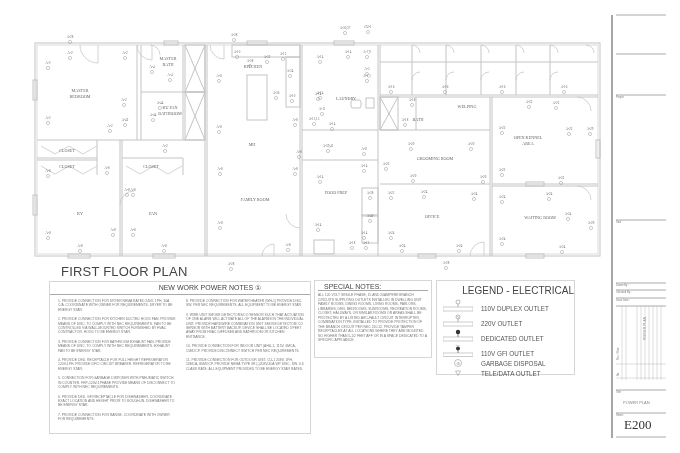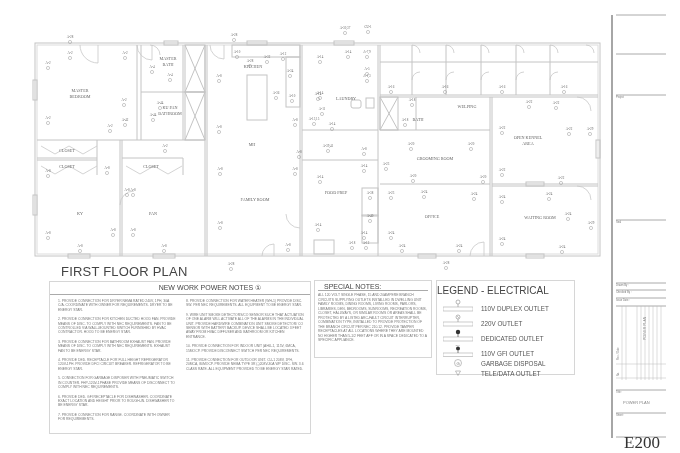--- a/index.html
+++ b/index.html
@@ -9,28 +9,28 @@
   .plan-title { position: absolute; left: 61px; top: 264px; font-size: 13px; color: #444; letter-spacing: 0.2px; }
   .notes-box { position: absolute; left: 49px; top: 281px; width: 262px; height: 153px; border: 1px solid #d6d6d6; box-sizing: border-box; }
   .notes-head { height: 12px; border-bottom: 1px solid #aaa; text-align: center; font-size: 7px; color: #444; line-height: 12px; padding-left: 60px; }
   .notes-cols { display: flex; padding: 4px 6px 0 8px; gap: 10px; }
   .notes-col { flex: 1; }
   .note { font-size: 3.4px; line-height: 4.4px; color: #777; margin-bottom: 5px; text-transform: uppercase; }
   .special-box { position: absolute; left: 314px; top: 280px; width: 118px; height: 78px; border: 1px solid #d6d6d6; box-sizing: border-box; padding: 2px 3px; }
   .special-head { font-size: 7px; color: #444; border-bottom: 1px solid #aaa; padding-left: 6px; margin-bottom: 2px; }
   .special-body { font-size: 3.4px; line-height: 4.5px; color: #777; text-transform: uppercase; }
   .legend-box { position: absolute; left: 436px; top: 280px; width: 139px; height: 95px; border: 1px solid #d6d6d6; box-sizing: border-box; }
-  .legend-head { text-align: left; font-size: 10px; color: #444; margin-top: 4px; margin-bottom: 2px; }
+  .legend-head { text-align: right; font-size: 10px; color: #444; margin-top: 4px; margin-bottom: 2px; }
   .legend-row { position: relative; height: 15px; }
   .legend-row.short { height: 10px; }
   .legend-sym { position: absolute; left: 6px; top: 0; width: 30px; height: 14px; }
   .legend-label { position: absolute; left: 44px; bottom: 1px; font-size: 6.3px; color: #555; }
   .tb-small { position: absolute; left: 616px; font-size: 2.6px; color: #777; }
   .tb-title { position: absolute; left: 623px; top: 400px; font-size: 4px; color: #888; }
-  .tb-sheet { position: absolute; left: 624px; top: 417px; font-family: "Liberation Serif", serif; font-size: 17px; color: #333; margin-top: 16px; }
+  .tb-sheet { position: absolute; left: 624px; top: 417px; font-family: "Liberation Serif", serif; font-size: 13px; color: #333; }
   .tb-vertical { position: absolute; left: 627px; top: 315px; font-size: 3.5px; color: #888; transform: rotate(-90deg); transform-origin: left top; white-space: nowrap; }
 </style>
 </head>
 <body>
 
 <div class="sheet">
 
   <svg id="plan-svg" width="680" height="453" viewBox="0 0 680 453" style="position:absolute;left:0;top:0;">
 
     <g stroke="#c4c4c4" fill="none" stroke-width="1">

